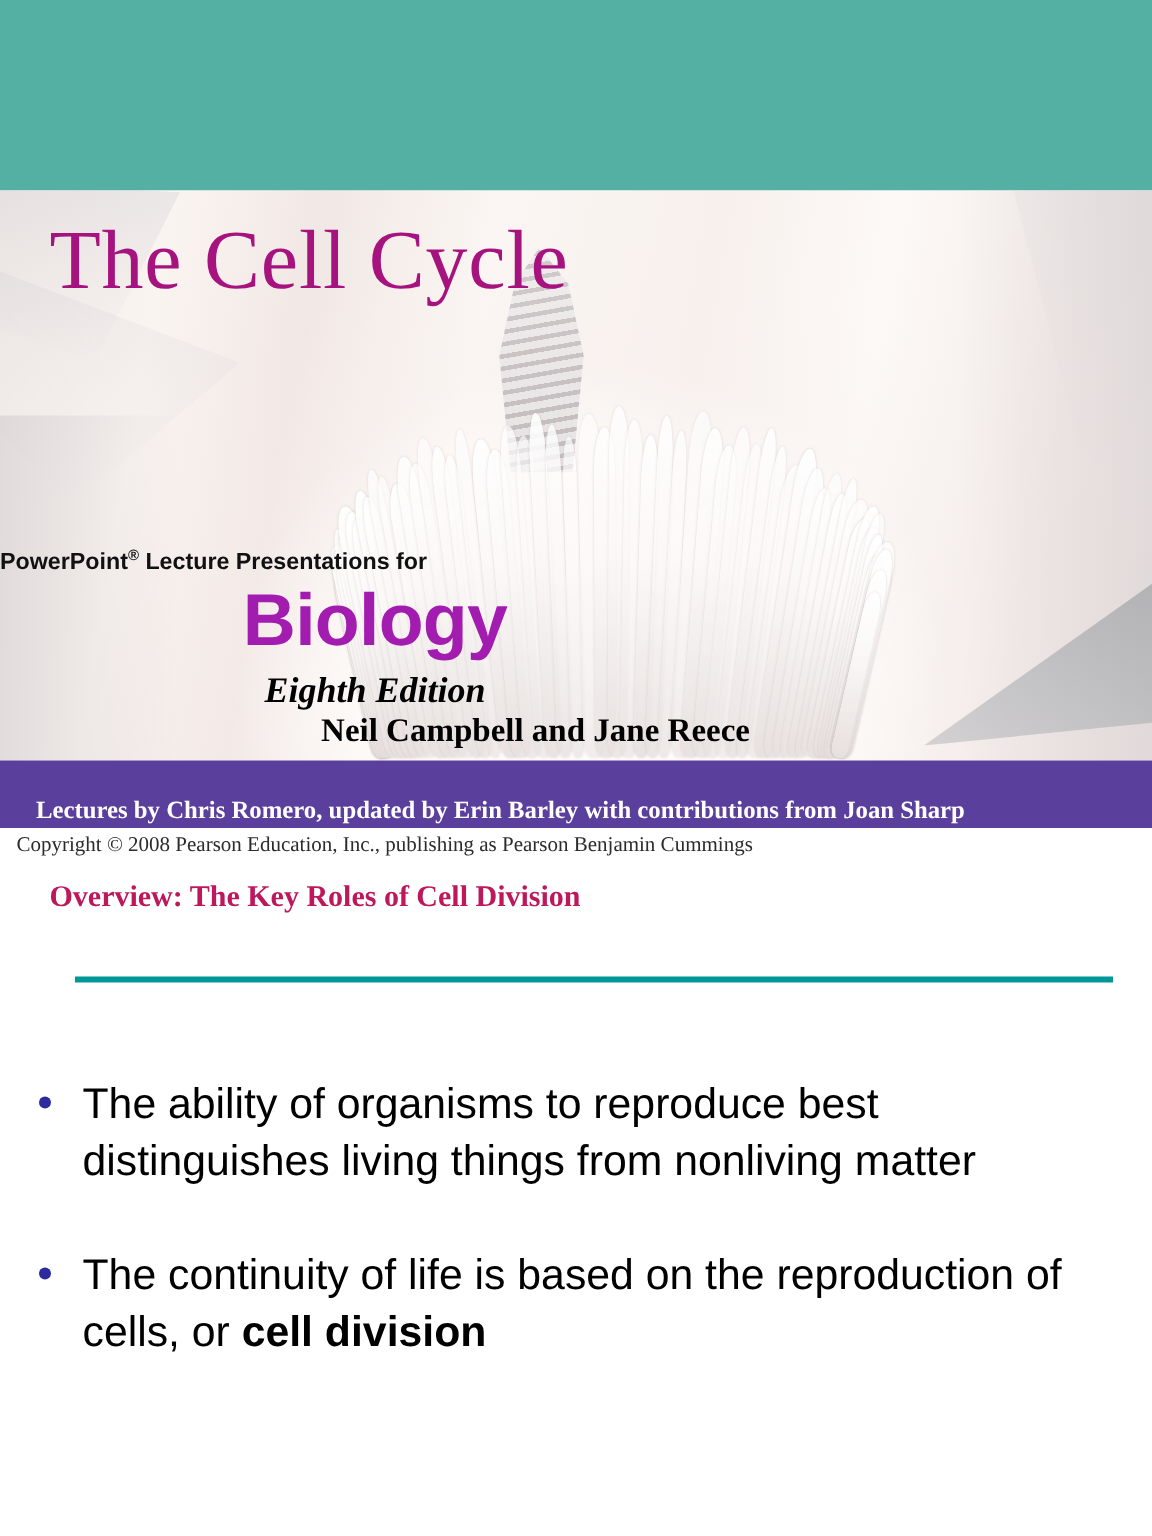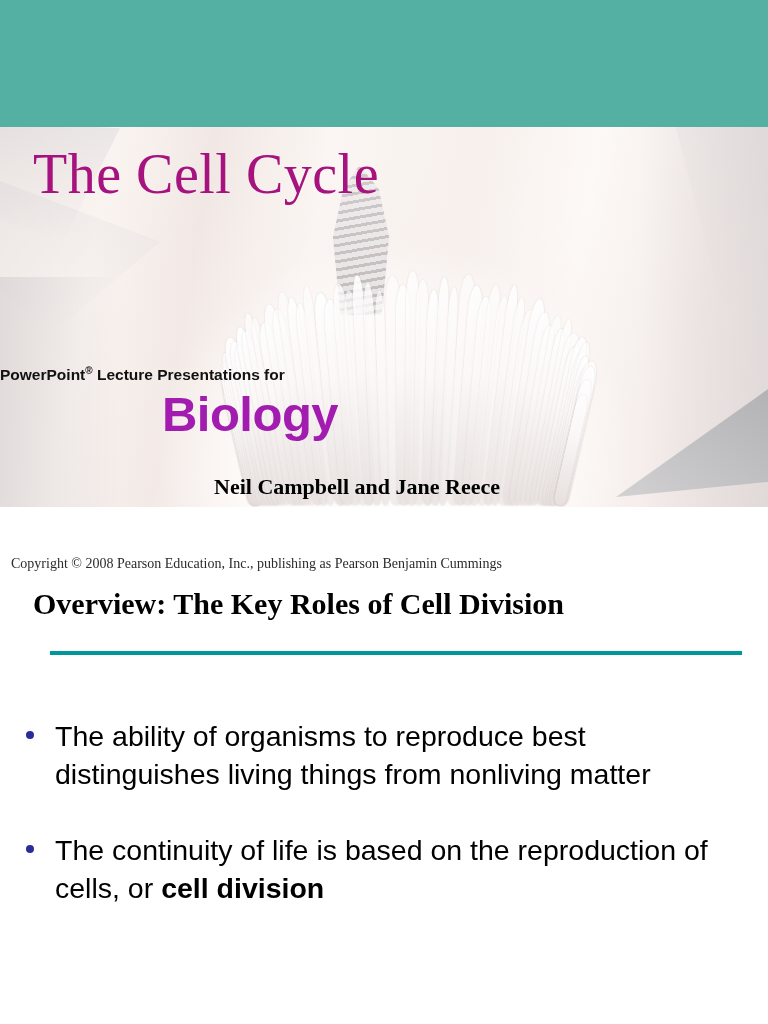--- a/index.html
+++ b/index.html
@@ -228,22 +228,22 @@
     height: 444px;
     background: #ffffff;
   }
 
   .section-heading {
     position: absolute;
     left: 33px;
     top: 7px;
     font-family: "Liberation Serif", serif;
     font-weight: bold;
-    font-size: 30px;
-    color: #000000;
+    font-size: 20px;
+    color: #be185d;
     white-space: nowrap;
   }
 
   .rule {
     position: absolute;
     left: 50px;
     top: 71px;
     width: 692px;
     height: 4px;
     background: #009799;
@@ -365,23 +365,27 @@
           </div>
       </div>
     </div>
 
     <div class="deck-title">The Cell Cycle</div>
 
     <div class="pp-line"><span>PowerPoint</span><sup>®</sup><span> Lecture Presentations for</span></div>
 
     <div class="book-title">Biology</div>
 
+    <div class="edition">Eighth Edition</div>
 
     <div class="authors">Neil Campbell and Jane Reece</div>
 
+    <div class="credits-band">
+      <div class="credits-text">Lectures by Chris Romero, updated by Erin Barley with contributions from Joan Sharp</div>
+    </div>
 
     <div class="copyright">Copyright © 2008 Pearson Education, Inc., publishing as Pearson Benjamin Cummings</div>
   </div>
 
   <div class="content-slide">
 
     <div class="section-heading">Overview: The Key Roles of Cell Division</div>
 
     <div class="rule"></div>
 

